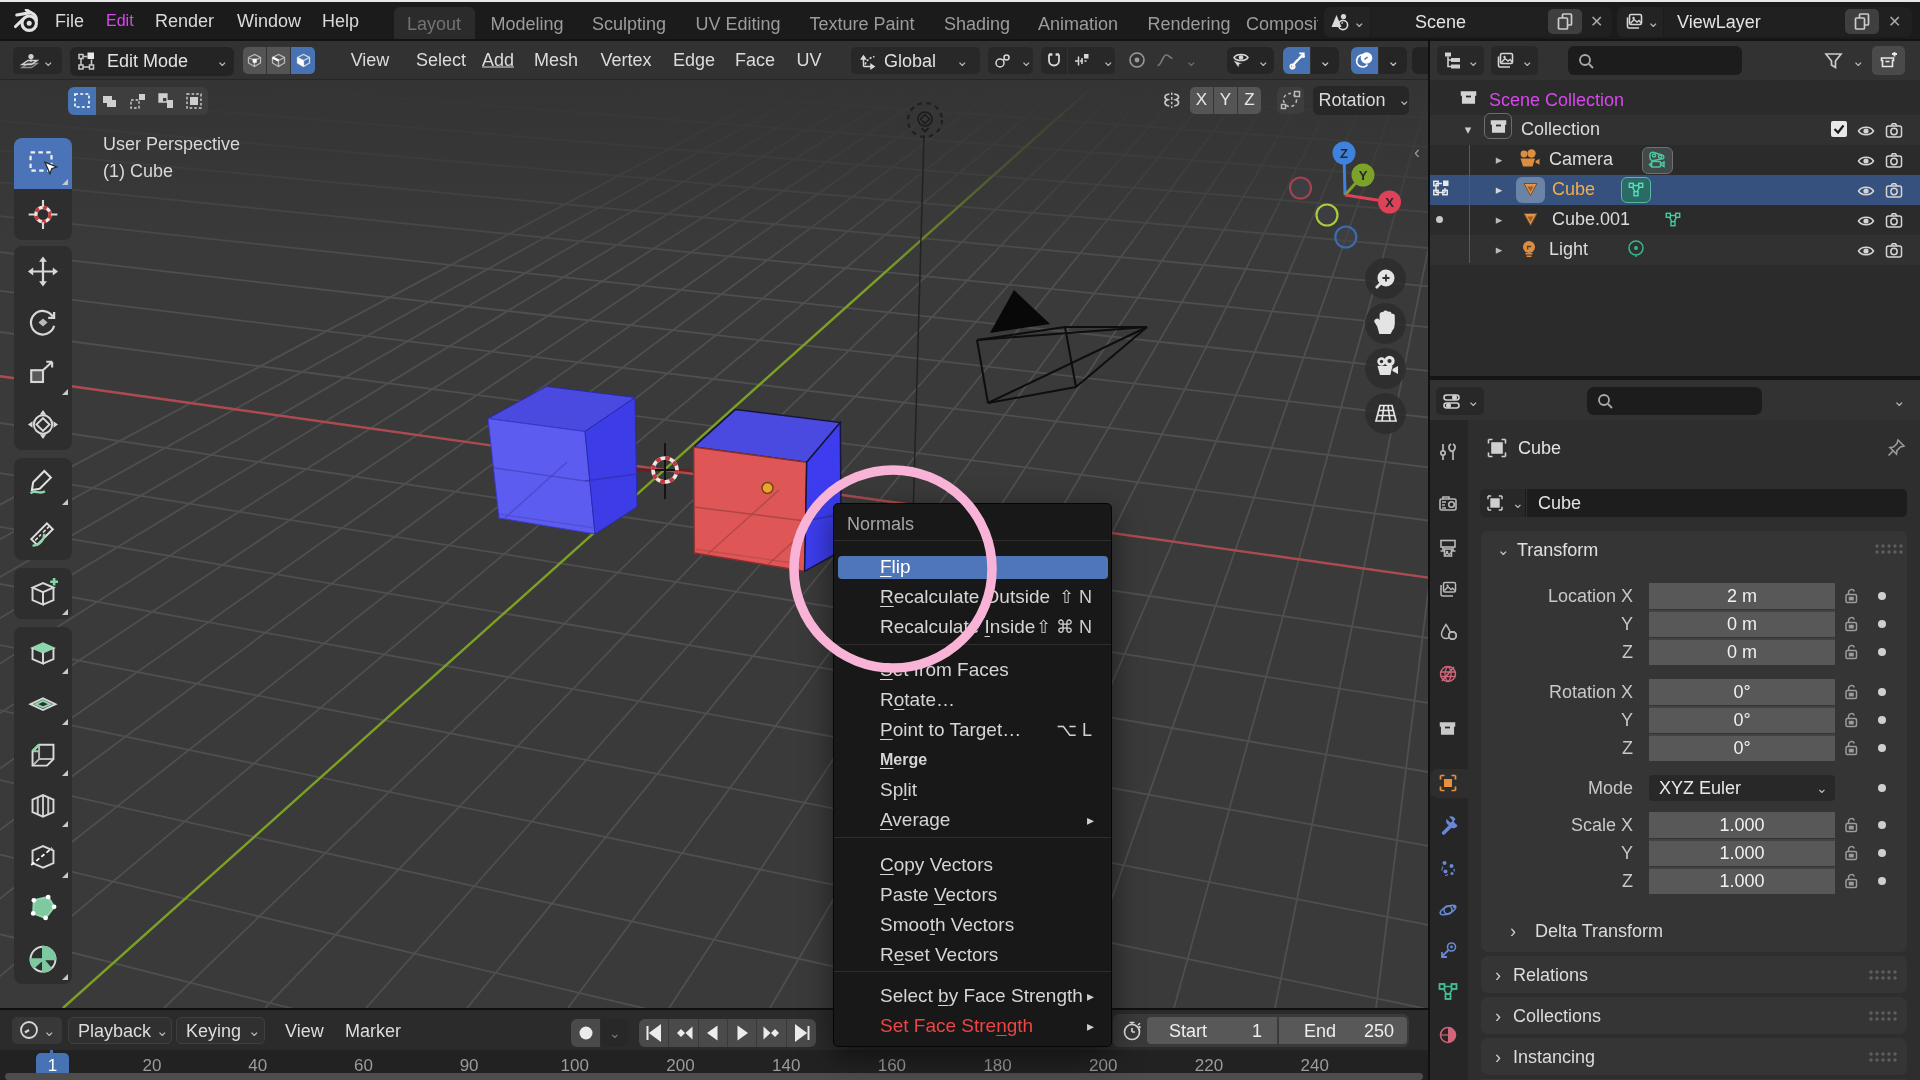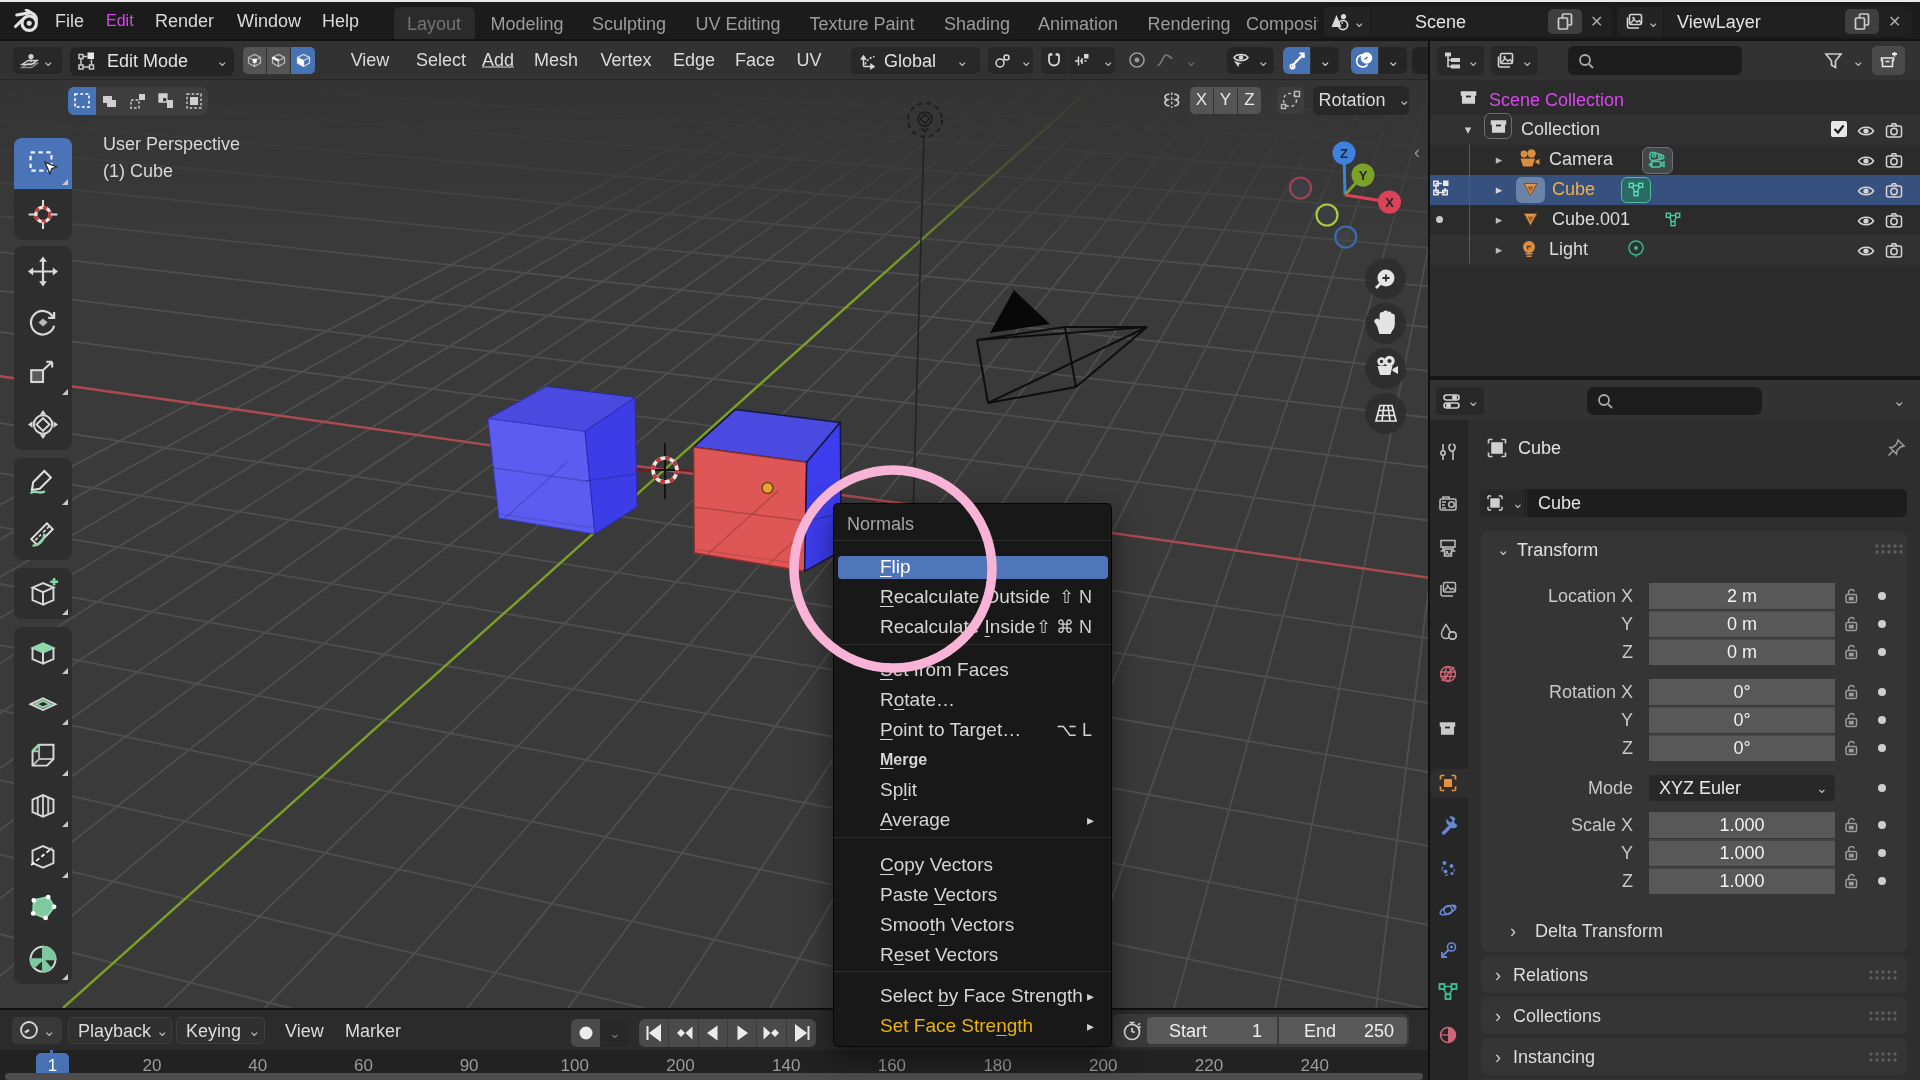--- a/index.html
+++ b/index.html
@@ -1232,16 +1232,16 @@
 <div style="position:absolute;left:880px;top:820px;transform:translateY(-50%);font-size:19px;color:#d5d5d5;font-weight:400;white-space:nowrap;"><span style="text-decoration:underline;text-underline-offset:3px;">A</span>verage</div>
 <div style="position:absolute;right:826px;top:820px;transform:translateY(-50%);font-size:14px;color:#cfcfcf;font-weight:400;white-space:nowrap;">▸</div>
 <div style="position:absolute;left:834px;top:837px;width:277px;height:1px;background:#2e2e2e;"></div>
 <div style="position:absolute;left:880px;top:865px;transform:translateY(-50%);font-size:19px;color:#d5d5d5;font-weight:400;white-space:nowrap;"><span style="text-decoration:underline;text-underline-offset:3px;">C</span>opy Vectors</div>
 <div style="position:absolute;left:880px;top:895px;transform:translateY(-50%);font-size:19px;color:#d5d5d5;font-weight:400;white-space:nowrap;">Paste <span style="text-decoration:underline;text-underline-offset:3px;">V</span>ectors</div>
 <div style="position:absolute;left:880px;top:925px;transform:translateY(-50%);font-size:19px;color:#d5d5d5;font-weight:400;white-space:nowrap;">Smoo<span style="text-decoration:underline;text-underline-offset:3px;">t</span>h Vectors</div>
 <div style="position:absolute;left:880px;top:955px;transform:translateY(-50%);font-size:19px;color:#d5d5d5;font-weight:400;white-space:nowrap;">R<span style="text-decoration:underline;text-underline-offset:3px;">e</span>set Vectors</div>
 <div style="position:absolute;left:834px;top:971px;width:277px;height:1px;background:#2e2e2e;"></div>
 <div style="position:absolute;left:880px;top:996px;transform:translateY(-50%);font-size:19px;color:#d5d5d5;font-weight:400;white-space:nowrap;">Select <span style="text-decoration:underline;text-underline-offset:3px;">b</span>y Face Strength</div>
 <div style="position:absolute;right:826px;top:996px;transform:translateY(-50%);font-size:14px;color:#cfcfcf;font-weight:400;white-space:nowrap;">▸</div>
-<div style="position:absolute;left:880px;top:1026px;transform:translateY(-50%);font-size:19px;color:#eab308;font-weight:400;white-space:nowrap;">Set Face Stre<span style="text-decoration:underline;text-underline-offset:3px;">n</span>gth</div>
+<div style="position:absolute;left:880px;top:1026px;transform:translateY(-50%);font-size:19px;color:#ef4444;font-weight:400;white-space:nowrap;">Set Face Stre<span style="text-decoration:underline;text-underline-offset:3px;">n</span>gth</div>
 <div style="position:absolute;right:826px;top:1026px;transform:translateY(-50%);font-size:14px;color:#cfcfcf;font-weight:400;white-space:nowrap;">▸</div>
 <svg width="230" height="230" viewBox="0 0 230 230" style="position:absolute;left:778px;top:454px;z-index:50;">
     <circle cx="115" cy="115" r="99" fill="none" stroke="#f8b3d6" stroke-width="9.5"></circle>
   </svg>
 </body></html>

